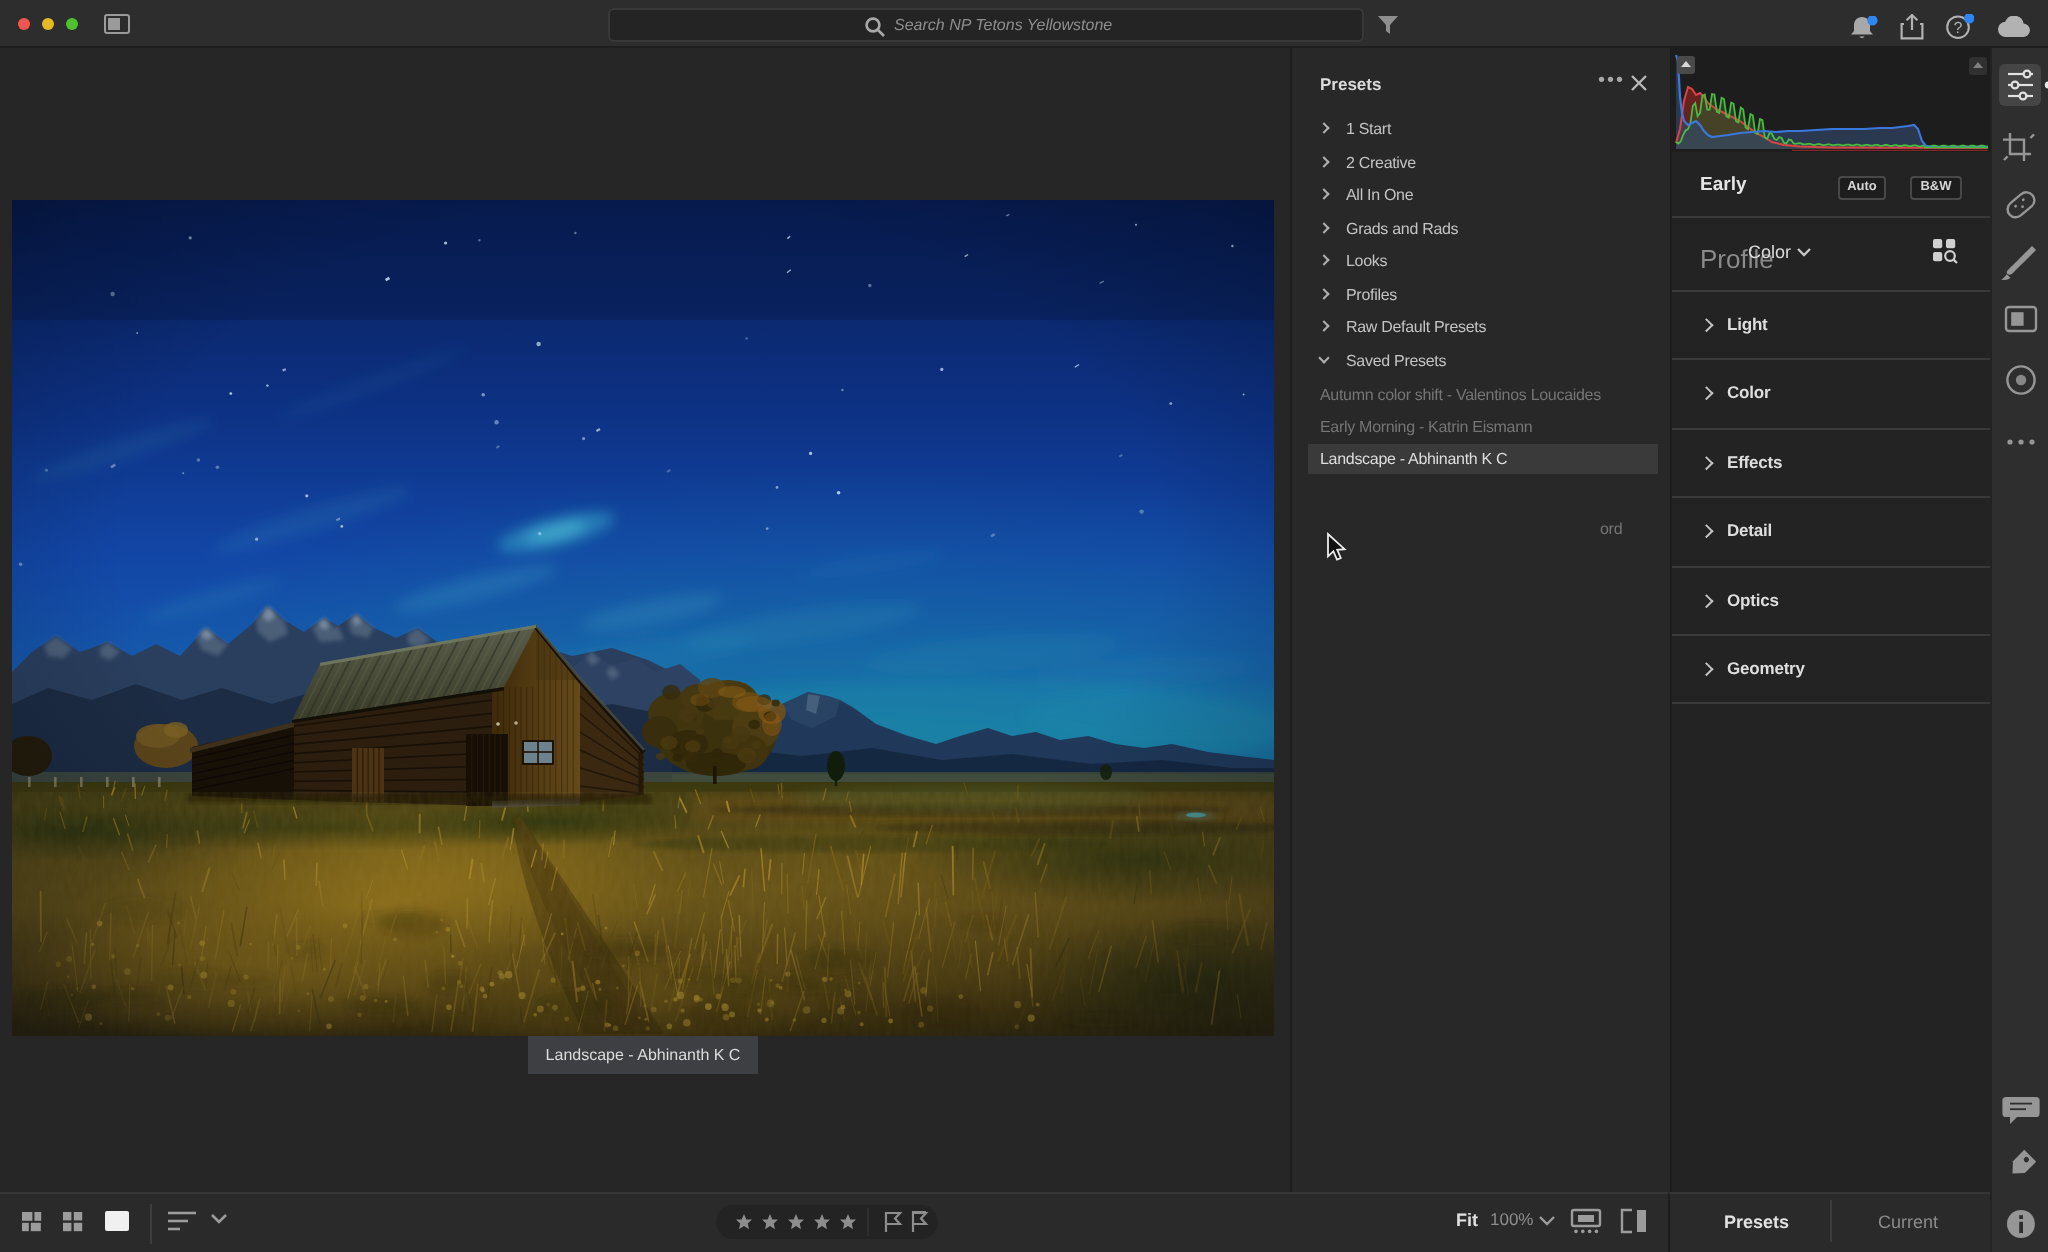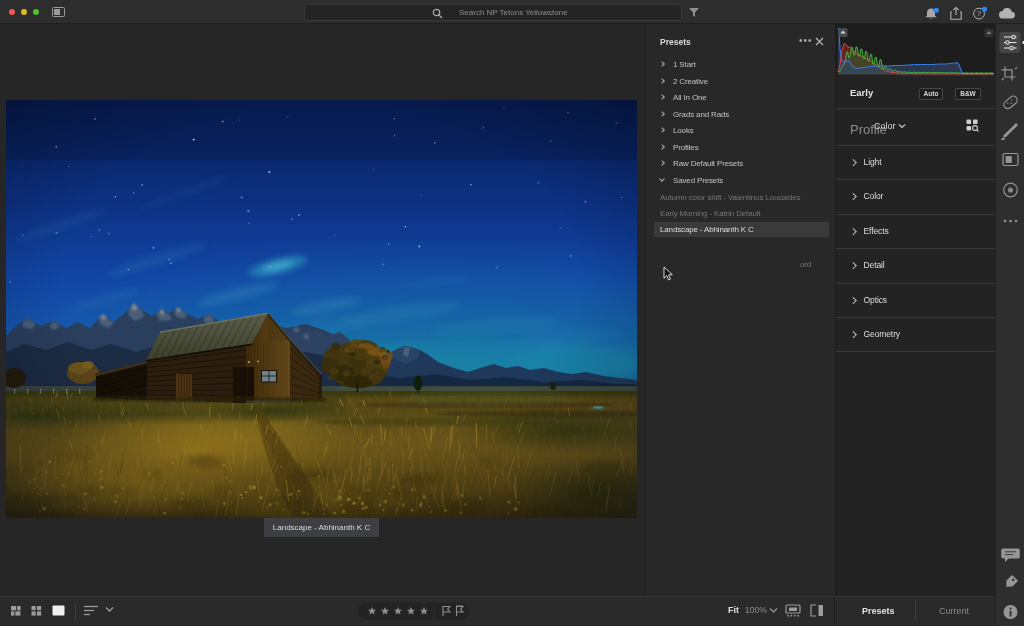--- a/index.html
+++ b/index.html
@@ -14,21 +14,21 @@
     background:#242424; border:1px solid #383838; border-radius:3px; }
   #presets { position:absolute; left:645px; top:24px; width:190px; height:572px;
     background:#282828; border-left:1px solid #1d1d1d; }
   .prow { position:absolute; left:14px; color:#c3c3c3; font-size:8px; letter-spacing:-0.15px; }
   .prow .chev { display:inline-block; width:4px; height:4px; border-right:1.1px solid #b0b0b0;
     border-top:1.1px solid #b0b0b0; transform:rotate(45deg); margin:0 9px 1px 0; }
   .pname { position:absolute; left:14px; color:#757575; font-size:8px; letter-spacing:-0.15px; }
   #editpanel { position:absolute; left:835px; top:24px; width:160px; height:572px;
     background:#232323; border-left:1px solid #1d1d1d; }
   .sep { position:absolute; left:0; width:160px; height:1px; background:#3a3a3a; }
-  .secrow { position:absolute; left:15px; color:#dedede; font-size:8.5px; font-weight:normal; letter-spacing:-0.1px; }
+  .secrow { position:absolute; left:15px; color:#dedede; font-size:8.5px; font-weight:bold; letter-spacing:-0.1px; }
   .secrow .chev { display:inline-block; width:4.5px; height:4.5px; border-right:1.2px solid #c4c4c4;
     border-top:1.2px solid #c4c4c4; transform:rotate(45deg); margin:0 8px 1px 0; }
   .btn { position:absolute; height:12px; background:#1d1d1d; border:1px solid #484848;
     border-radius:2px; color:#d6d6d6; font-size:6.5px; font-weight:bold; text-align:center; line-height:10px; }
   #rail { position:absolute; left:995px; top:24px; width:29px; height:602px; background:#2e2e2e;
     border-left:1px solid #232323; }
   #bottombar { position:absolute; left:0; top:596px; width:834px; height:30px;
     background:#2a2a2a; border-top:1px solid #363636; }
   #bbright { position:absolute; left:834px; top:596px; width:161px; height:30px;
     background:#2a2a2a; border-top:1px solid #363636; border-left:1px solid #1d1d1d; }
@@ -50,21 +50,21 @@
     <div class="tl" style="left:33px; background:#4ec22e;"></div>
     <svg class="abs" style="left:52px;top:7px" width="13" height="10" viewBox="0 0 13 10">
       <rect x="0.5" y="0.5" width="12" height="9" rx="1" fill="none" stroke="#9a9a9a"></rect>
       <rect x="2" y="2" width="6" height="6" fill="#9a9a9a"></rect>
     </svg>
     <div id="searchbox"></div>
     <svg class="abs" style="left:432px;top:8px" width="11" height="11" viewBox="0 0 11 11">
       <circle cx="4.5" cy="4.5" r="3.2" fill="none" stroke="#a8a8a8" stroke-width="1.3"></circle>
       <line x1="7" y1="7" x2="10" y2="10" stroke="#a8a8a8" stroke-width="1.3"></line>
     </svg>
-    <div class="abs" style="left:447px;top:8px;color:#8e8e8e;font-size:8px;margin-left:12px;">Search NP Tetons Yellowstone</div>
+    <div class="abs" style="left:447px;top:8px;color:#8e8e8e;font-size:8px;font-style:italic;">Search NP Tetons Yellowstone</div>
     <svg class="abs" style="left:689px;top:8px" width="10" height="9" viewBox="0 0 10 9">
       <path d="M0,0 L10,0 L6,4.5 L6,9 L4,7.5 L4,4.5 Z" fill="#8f8f8f"></path>
     </svg>
     <svg class="abs" style="left:925px;top:8px" width="14" height="13" viewBox="0 0 14 13">
       <path d="M6,0.5 C8.6,0.5 10,2.4 10,4.6 L10,7.5 L11.5,9.3 L0.5,9.3 L2,7.5 L2,4.6 C2,2.4 3.4,0.5 6,0.5 Z" fill="#a8a8a8"></path>
       <path d="M4.7,10.2 a1.5,1.5 0 0 0 2.6,0 Z" fill="#a8a8a8"></path>
       <circle cx="11.2" cy="2.2" r="2.6" fill="#2f86f0"></circle>
     </svg>
     <svg class="abs" style="left:950px;top:7px" width="12" height="13" viewBox="0 0 12 13">
       <path d="M2,5 L0.8,5 L0.8,12.2 L11.2,12.2 L11.2,5 L10,5" fill="none" stroke="#b2b2b2" stroke-width="1.1"></path>
@@ -1119,21 +1119,21 @@
     </svg>
     <div class="prow" style="top:36px"><span class="chev"></span>1 Start</div>
     <div class="prow" style="top:52.5px"><span class="chev"></span>2 Creative</div>
     <div class="prow" style="top:69px"><span class="chev"></span>All In One</div>
     <div class="prow" style="top:85.5px"><span class="chev"></span>Grads and Rads</div>
     <div class="prow" style="top:102px"><span class="chev"></span>Looks</div>
     <div class="prow" style="top:118.5px"><span class="chev"></span>Profiles</div>
     <div class="prow" style="top:135px"><span class="chev"></span>Raw Default Presets</div>
     <div class="prow" style="top:151.5px"><span class="chev" style="transform:rotate(135deg);margin-bottom:2px;"></span>Saved Presets</div>
     <div class="pname" style="top:169px">Autumn color shift - Valentinos Loucaides</div>
-    <div class="pname" style="top:184.5px">Early Morning - Katrin Default</div>
+    <div class="pname" style="top:184.5px">Early Morning - Katrin Eismann</div>
     <div class="abs" style="left:8px;top:198px;width:175px;height:15px;background:#3a3a3a;"></div>
     <div class="abs" style="left:14px;top:201px;color:#dedede;font-size:8px;letter-spacing:-0.15px;">Landscape - Abhinanth K C</div>
     <div class="pname" style="top:235.5px;left:154px;">ord</div>
   </div>
 
   <div id="editpanel">
     <div id="histo" class="abs" style="left:0;top:0;width:160px;height:52px;background:#1c1c1c;">
         <svg width="160" height="52" viewBox="0 0 160 52" style="position:absolute;left:0;top:0">
 <rect width="160" height="52" fill="#1d1d1d"></rect>
 <path d="M2,47.5 L4,40.5 L6,26.5 L8,19.5 L10,20.5 L12,23.5 L14,22.5 L16,24.5 L18,27.5 L22,30.5 L26,32.5 L30,34.5 L34,36.5 L38,39.5 L42,42.5 L46,44.5 L50,47.0 L56,48.5 L64,49.3 L80,49.7 L120,49.9 L158,49.9 L158,50.5 L2,50.5 Z" fill="#8e2424" opacity="0.65"></path>

